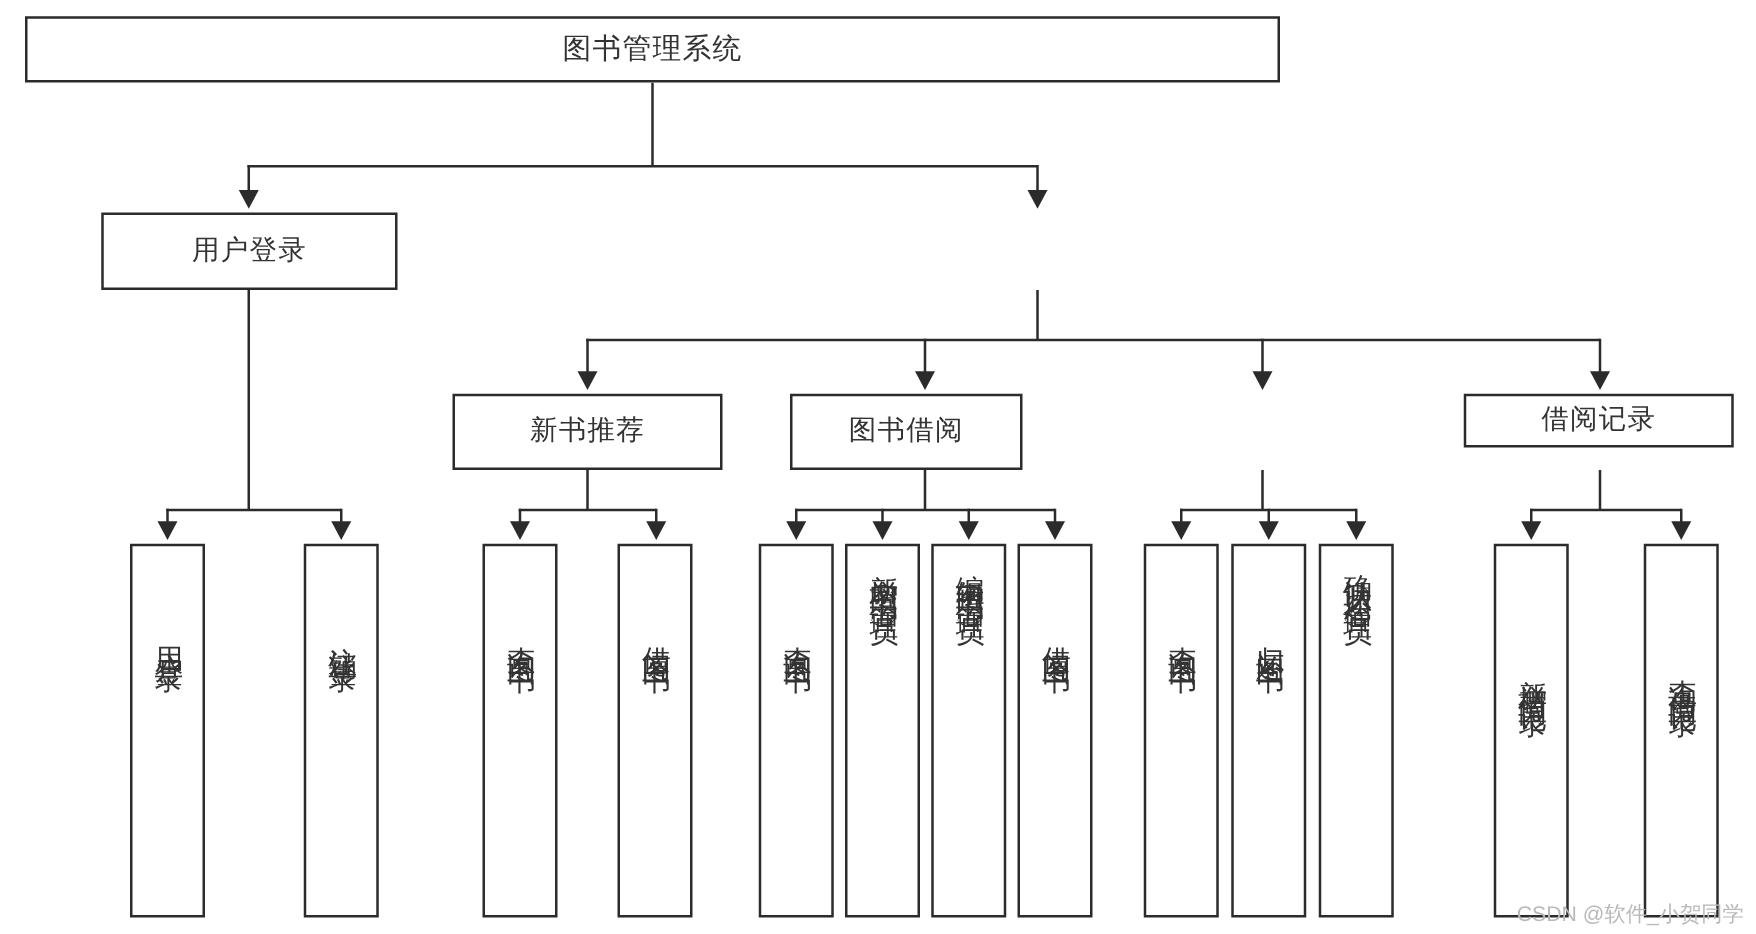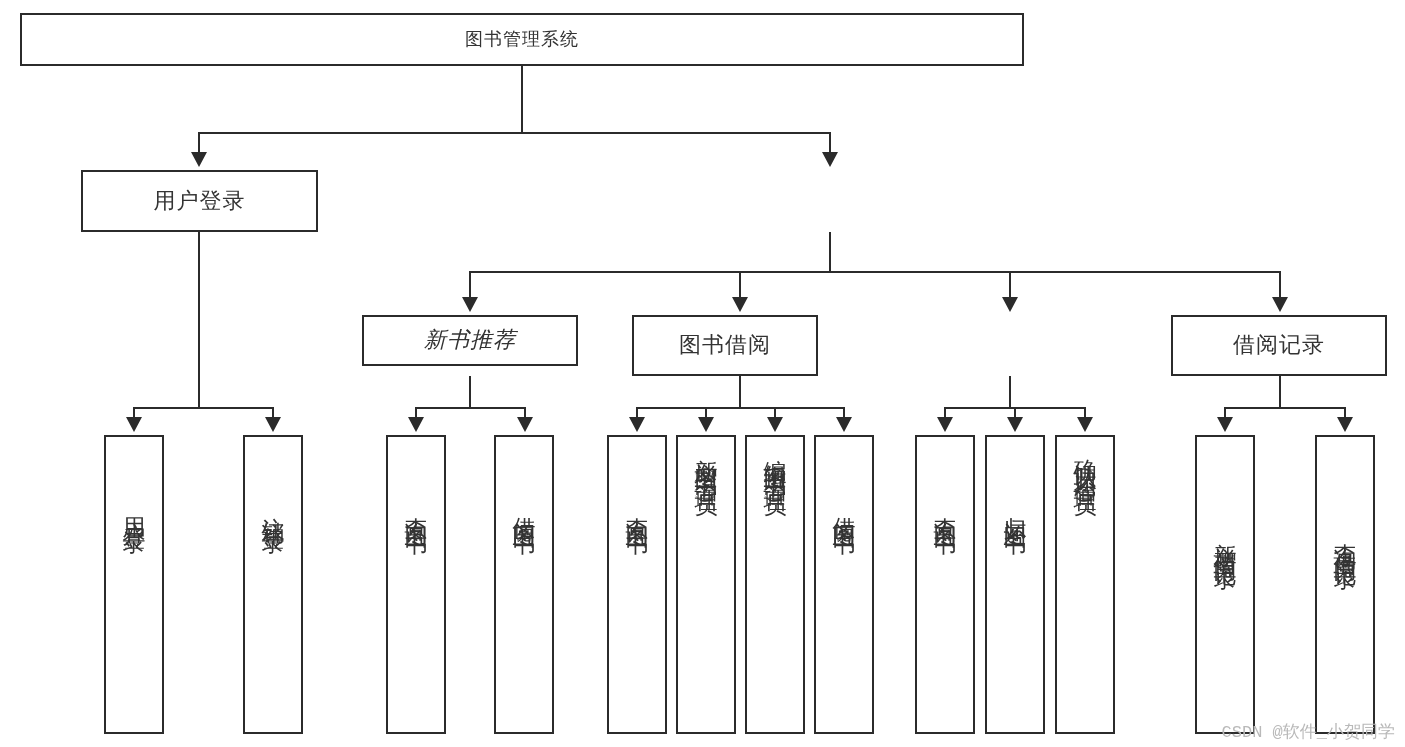--- a/index.html
+++ b/index.html
@@ -31,21 +31,21 @@
     display:block;
     text-align:center;
     line-height:1.12;
     white-space:pre;
   }
   .node.h .lbl{
     font-size:22px;
     letter-spacing:1px;
   }
   
-  .node.root .lbl{ font-size:18px; }
+  .node.root .lbl{ font-size:23px; }
 
   
   .node.v{
     align-items:flex-start;
     justify-content:center;
     padding-top:14px;
   }
   .node.v .lbl{
     writing-mode:vertical-rl;
     text-orientation:upright;
@@ -79,21 +79,21 @@
 
   
   #watermark{
     position:absolute;
     right:10px;
     bottom:4px;
     font-size:17px;
     color:#b9b9b9;
     white-space:nowrap;
     z-index:9;
-    font-family:Liberation Mono, monospace;
+    font-family:Liberation Sans, sans-serif;
   }
 </style>
 </head>
 <body>
 
 <div id="canvas">
 
   <div class="ln v" style="left:521px;top:66px;height:67px;"></div>
   <div class="ln h" style="left:198px;top:132px;width:632px;"></div>
   <div class="ln v" style="left:198px;top:132px;height:22px;"></div>
@@ -154,27 +154,27 @@
   <div class="arrow" style="left:1337px;top:417px;"></div>
 
   <div class="node h root" style="left:20px;top:13px;width:1004px;height:53px;">
     <span class="lbl">图书管理系统</span>
   </div>
 
   <div class="node h" style="left:81px;top:170px;width:237px;height:62px;">
     <span class="lbl">用户登录</span>
   </div>
 
-  <div class="node h" style="left:362px;top:315px;width:216px;height:51px;font-style:italic;">
+  <div class="node h" style="left:362px;top:315px;width:216px;height:61px;">
     <span class="lbl">新书推荐</span>
   </div>
   <div class="node h" style="left:632px;top:315px;width:186px;height:61px;">
     <span class="lbl">图书借阅</span>
   </div>
-  <div class="node h" style="left:1171px;top:315px;width:216px;height:61px;">
+  <div class="node h" style="left:1171px;top:315px;width:216px;height:43px;">
     <span class="lbl">借阅记录</span>
   </div>
 
   <div class="node v mid" style="left:104px;top:435px;width:60px;height:299px;">
     <span class="lbl">用户登录</span>
   </div>
   <div class="node v mid" style="left:243px;top:435px;width:60px;height:299px;">
     <span class="lbl">注销登录</span>
   </div>
 

